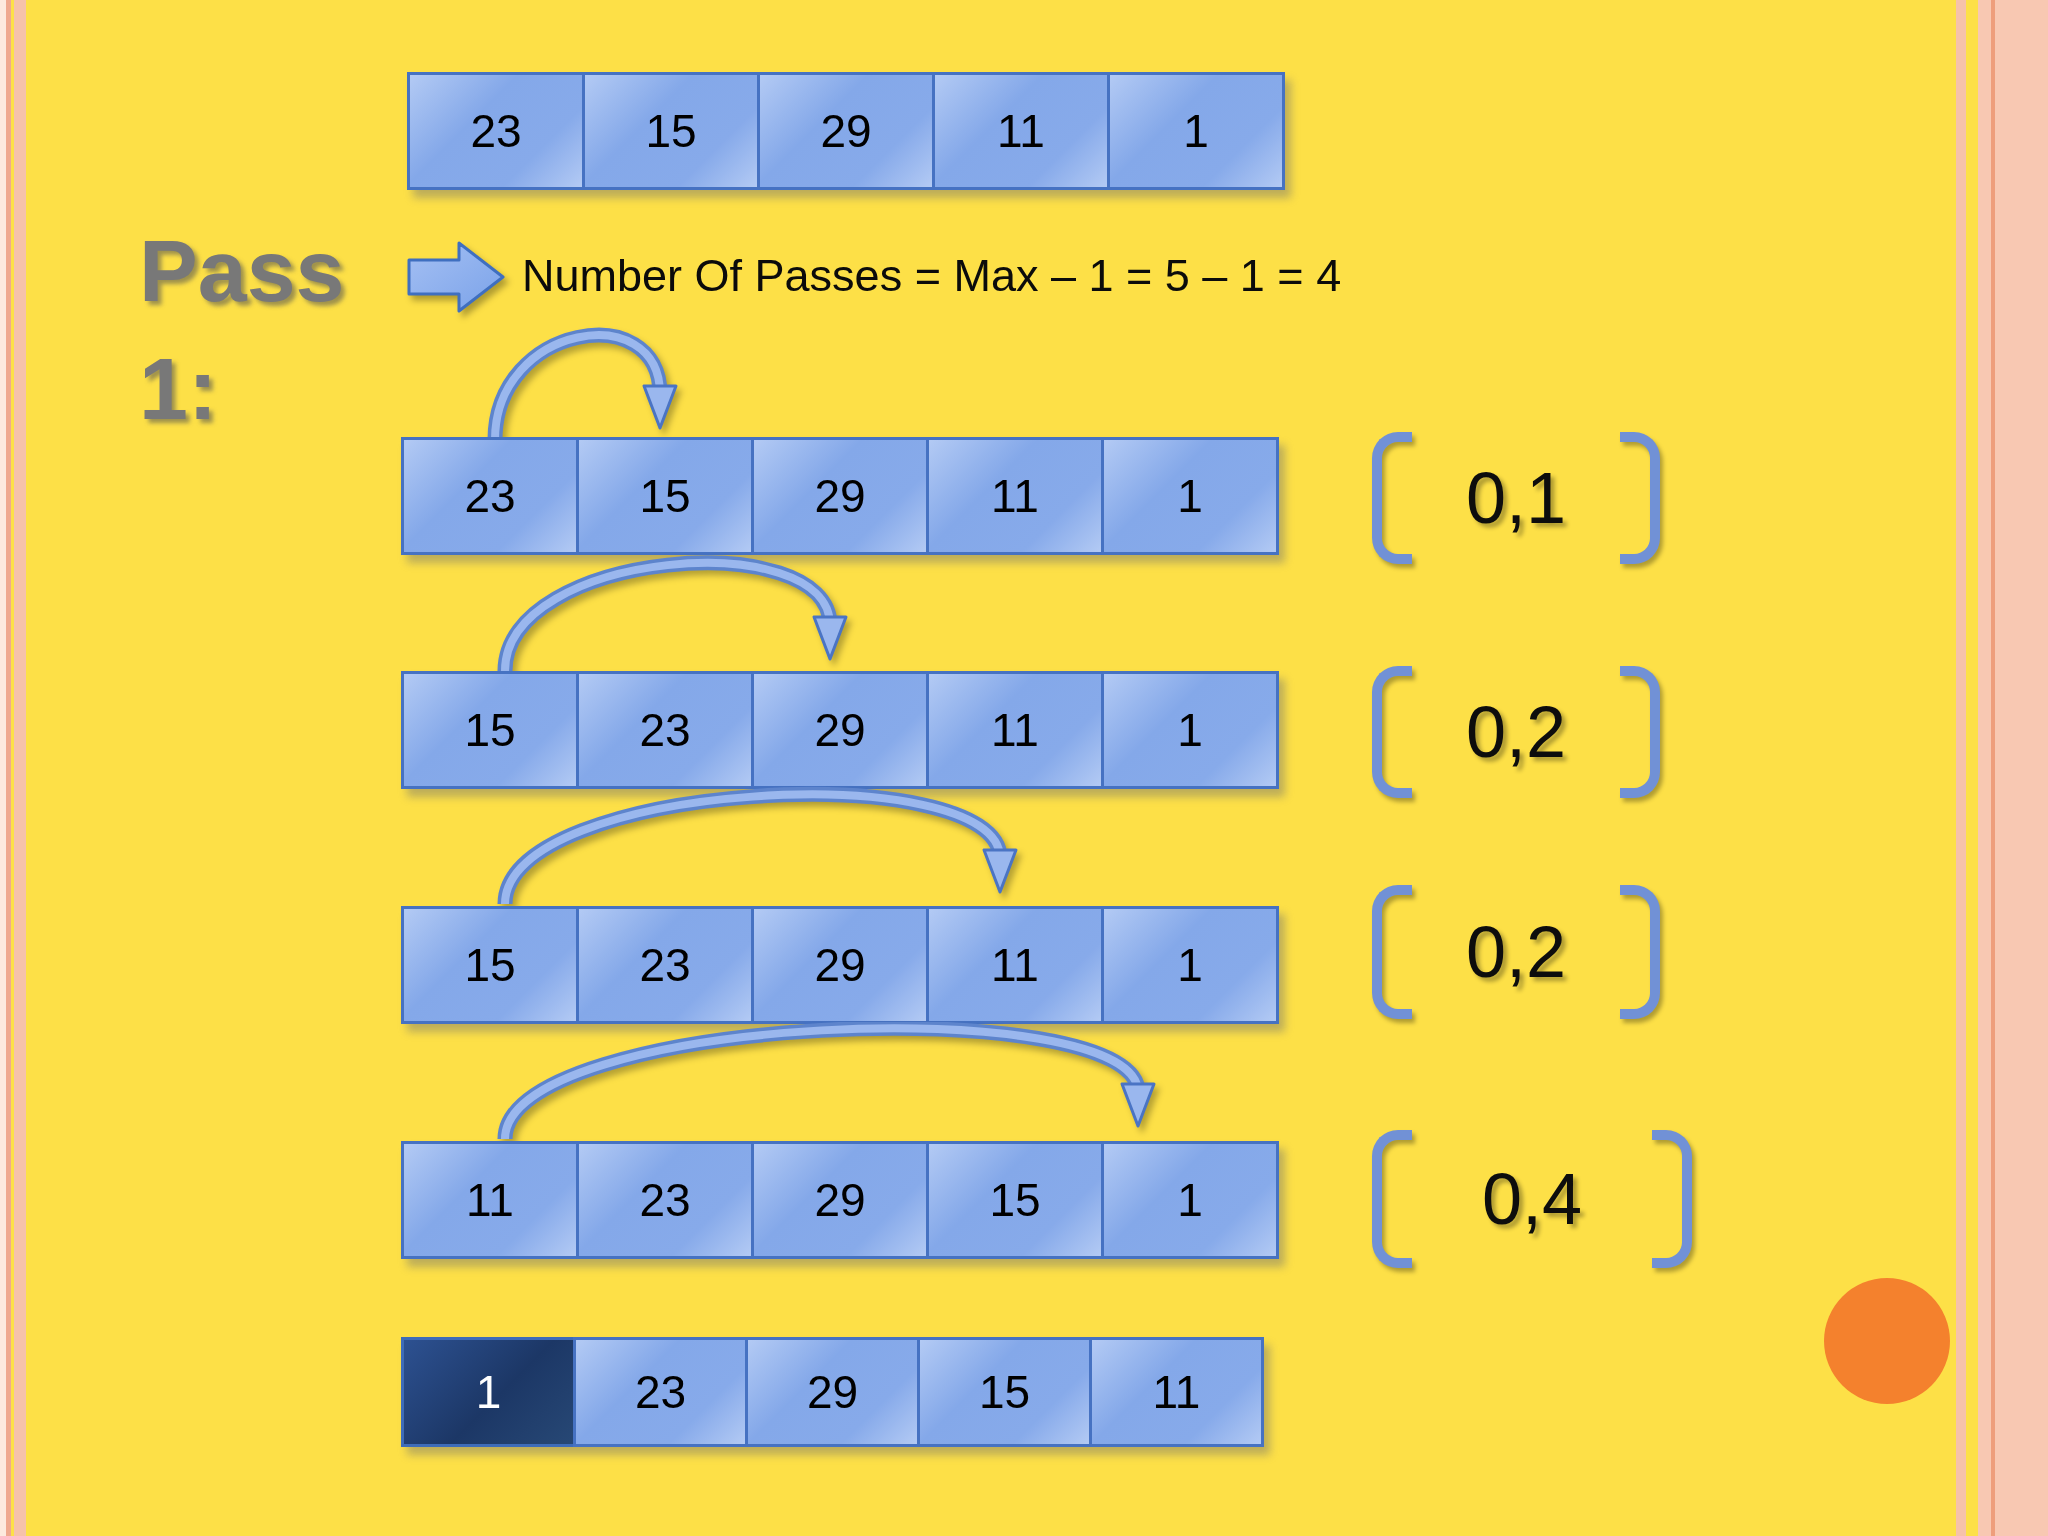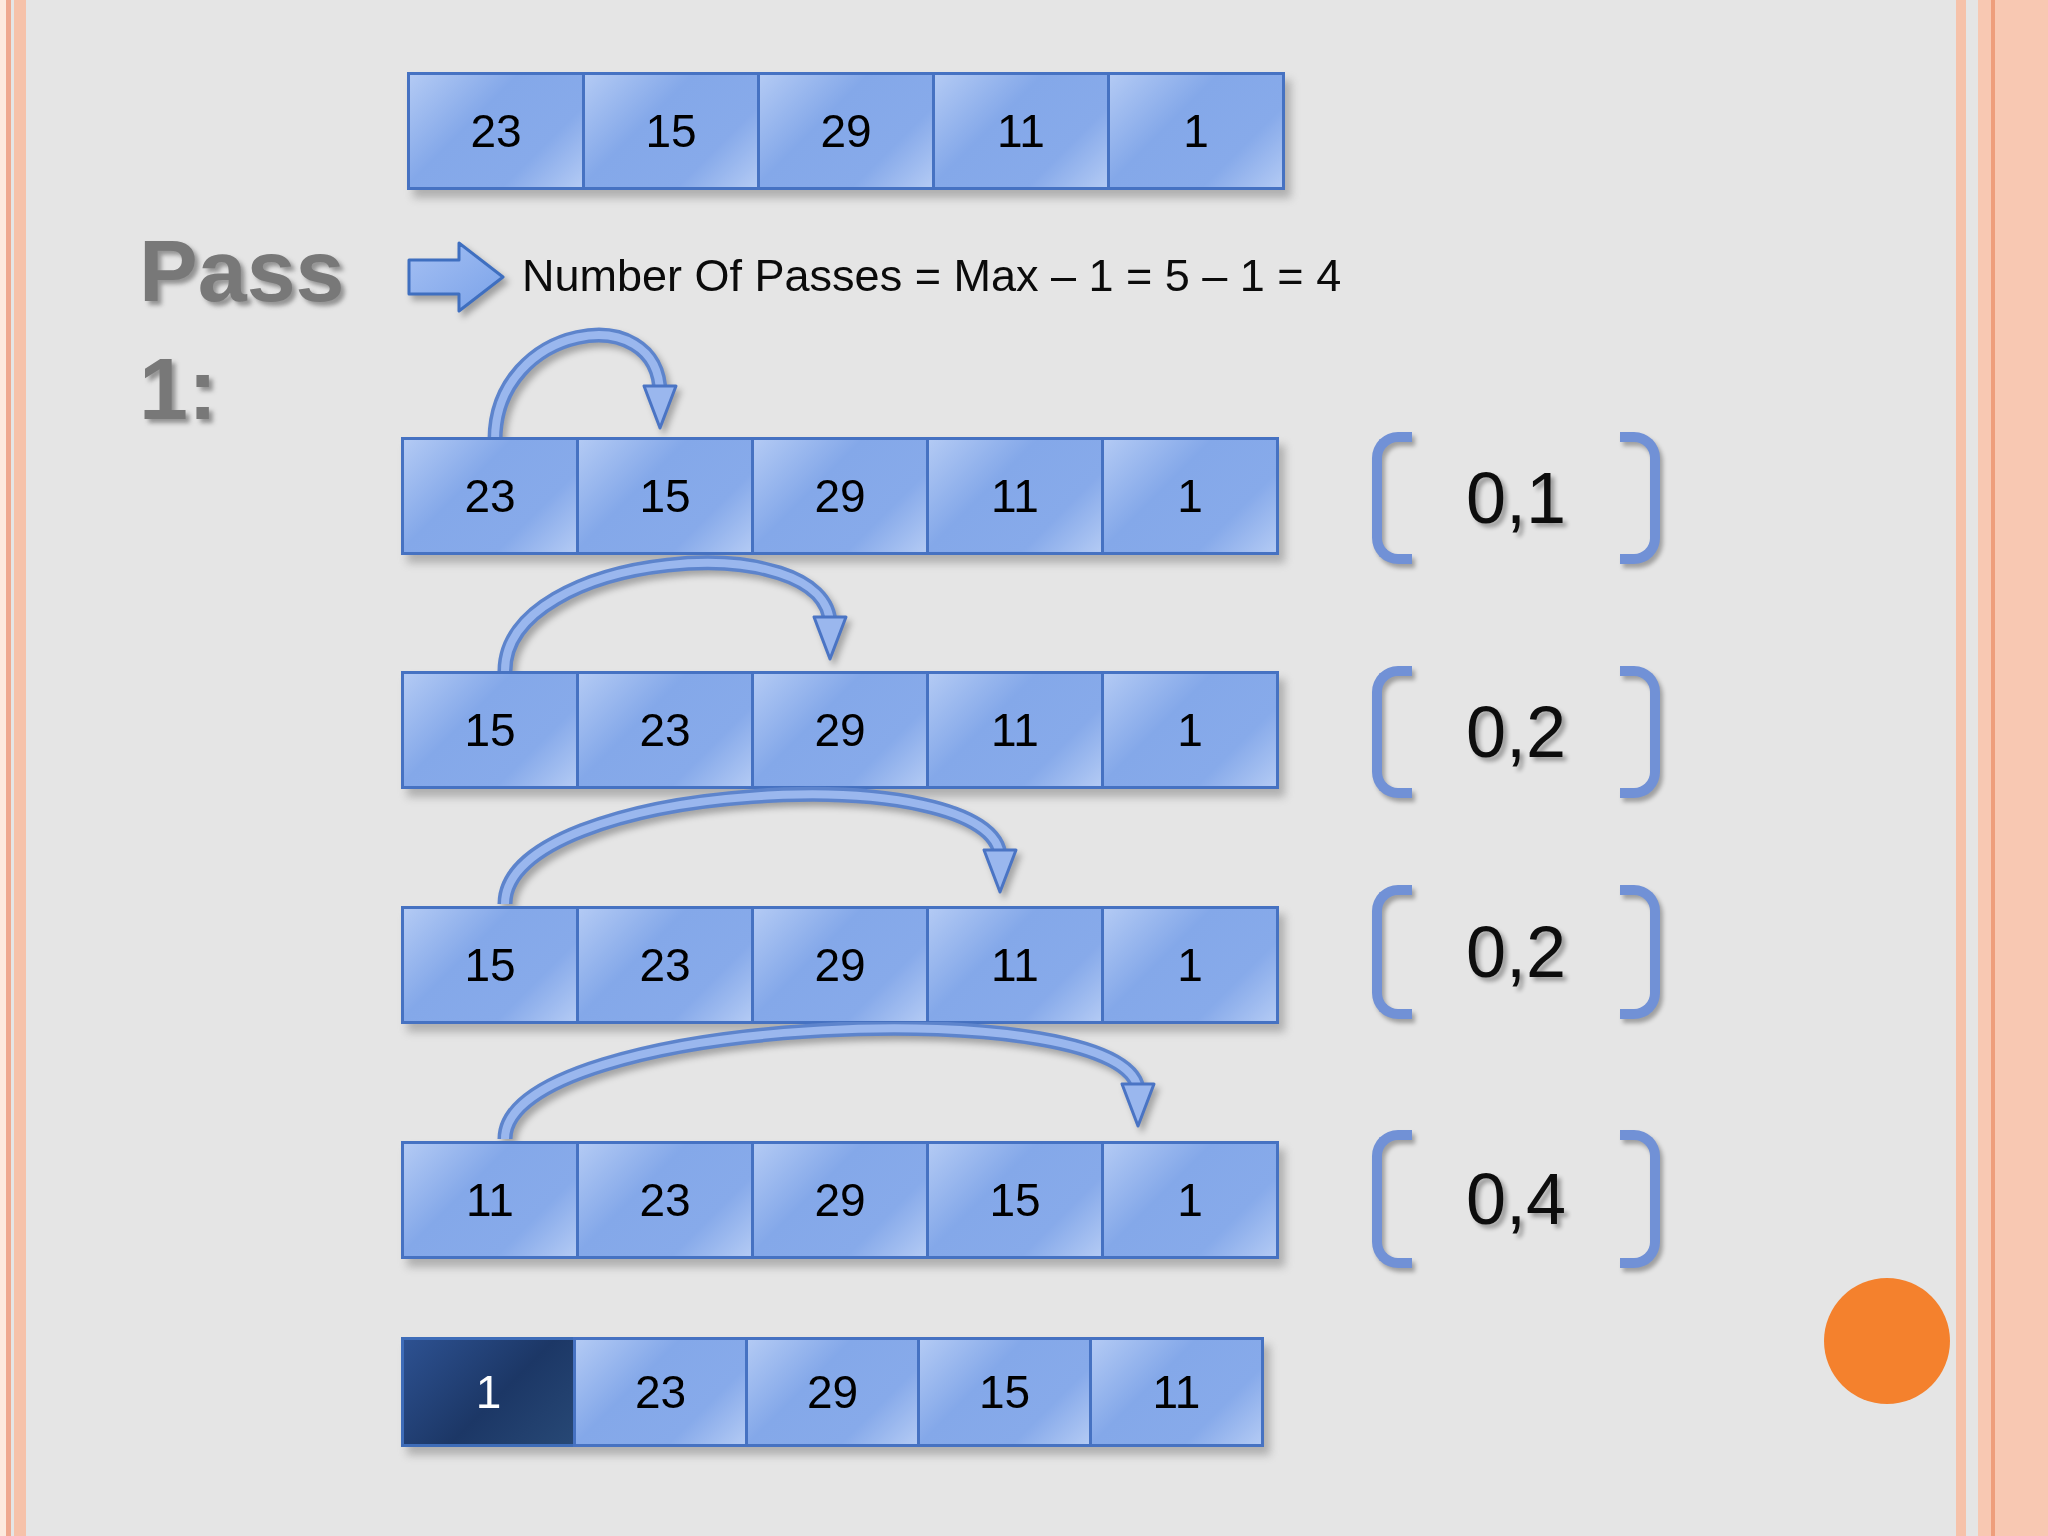--- a/index.html
+++ b/index.html
@@ -1,19 +1,19 @@
 <!DOCTYPE html>
 <html><head>
 <meta charset="utf-8">
 <style>
   html,body{margin:0;padding:0;background:#ffffff;}
   .slide{
     position:relative;
     width:2048px;height:1536px;
-    background:#e5e5e5;
+    background:#fde047;
     overflow:hidden;
     font-family:"Liberation Sans", sans-serif;
   }
   
   .stripe{position:absolute;top:0;bottom:0;}
   .stripe.l-a{left:0;width:6px;background:#fdeade;}
   .stripe.l-b{left:6px;width:5px;background:#efa98f;}
   .stripe.l-c{left:14px;width:12px;background:#f6c2aa;}
   .stripe.r-a{left:1956px;width:10px;background:#f6c2aa;}
   .stripe.r-b{left:1978px;width:70px;background:#f8c8b2;}
@@ -176,21 +176,21 @@
     <path class="inner" d="M 35,117 C 35,-8 668,-32 668,70"></path>
     <polygon points="652,62 684,62 668,104"></polygon>
   </svg>
   <div class="array" style="left:401px;top:1141px;">
     <div class="cell">11</div>
     <div class="cell">23</div>
     <div class="cell">29</div>
     <div class="cell">15</div>
     <div class="cell">1</div>
   </div>
-  <div class="compare" style="top:1130px;height:138px;">
+  <div class="compare" style="top:1130px;height:138px;padding-left:32px;">
     <div class="bracket left"></div>
     <div class="bracket right"></div>
     <div class="val">0,4</div>
   </div>
 
   <div class="array final" style="left:401px;top:1337px;">
     <div class="cell dark">1</div>
     <div class="cell">23</div>
     <div class="cell">29</div>
     <div class="cell">15</div>

